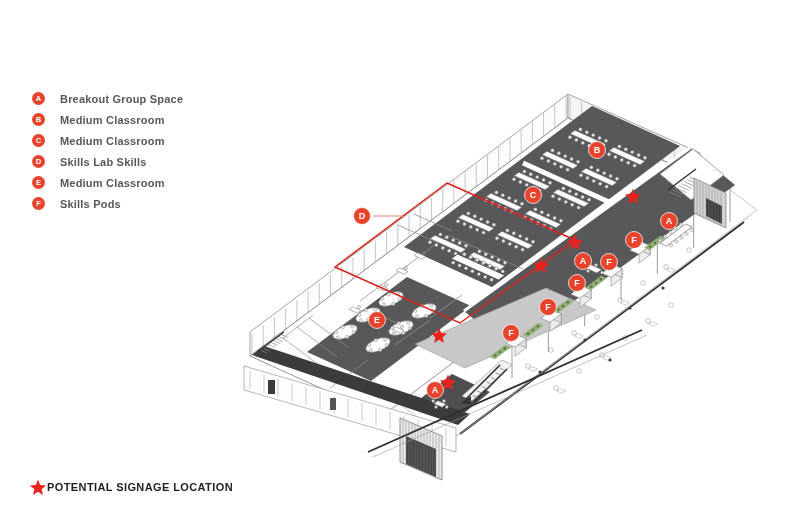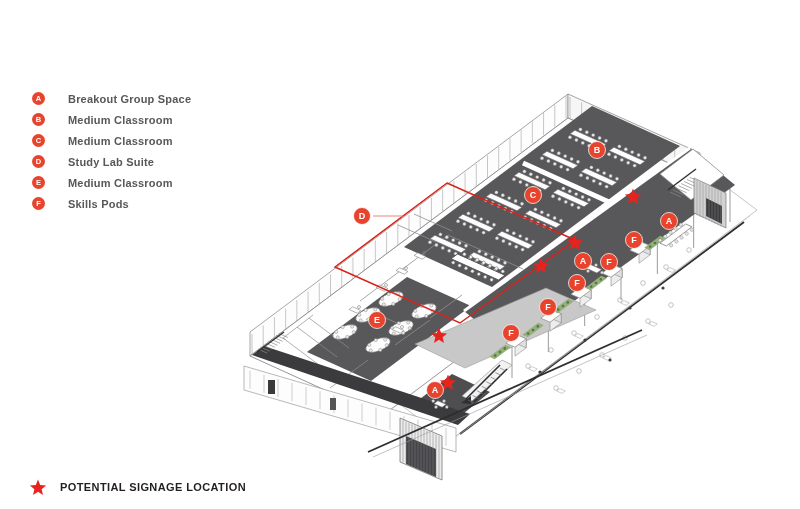--- a/index.html
+++ b/index.html
@@ -3,23 +3,23 @@
 <meta charset="utf-8">
 <style>
   html,body{margin:0;padding:0;background:#fff;}
   .stage{position:relative;width:800px;height:509px;background:#ffffff;overflow:hidden;
          font-family:"Liberation Sans",sans-serif;}
   .stage svg.plan{position:absolute;left:0;top:0;}
   .legend{position:absolute;left:32px;top:92px;}
   .legend .item{display:flex;align-items:center;margin-bottom:8px;height:13px;}
   .legend .dot{width:13px;height:13px;border-radius:50%;color:#fff;font-size:7.5px;font-weight:bold;
                display:flex;align-items:center;justify-content:center;flex:0 0 13px;}
-  .legend .lbl{margin-left:23px;font-size:11px;font-weight:bold;color:#58585a;letter-spacing:.2px;white-space:nowrap;}
+  .legend .lbl{margin-left:15px;font-size:11px;font-weight:bold;color:#58585a;letter-spacing:.2px;white-space:nowrap;}
   .signage{position:absolute;left:29px;top:478px;display:flex;align-items:center;}
-  .signage .lbl{margin-left:13px;font-size:11px;font-weight:bold;color:#231f20;letter-spacing:.4px;white-space:nowrap;}
+  .signage .lbl{font-size:11px;font-weight:bold;color:#231f20;letter-spacing:.4px;white-space:nowrap;}
   .signage svg{display:block;}
 </style>
 </head>
 <body>
 
 <div class="stage">
 
   <svg class="plan" width="800" height="509" viewBox="0 0 800 509">
 
     <g>
@@ -575,21 +575,21 @@
       <div class="item">
         <span class="dot" style="background: rgb(232, 67, 44);">B</span>
         <span class="lbl">Medium Classroom</span>
       </div>
       <div class="item">
         <span class="dot" style="background: rgb(232, 67, 44);">C</span>
         <span class="lbl">Medium Classroom</span>
       </div>
       <div class="item">
         <span class="dot" style="background: rgb(232, 67, 44);">D</span>
-        <span class="lbl">Study Lab Suite</span>
+        <span class="lbl">Skills Lab Skills</span>
       </div>
       <div class="item">
         <span class="dot" style="background: rgb(232, 67, 44);">E</span>
         <span class="lbl">Medium Classroom</span>
       </div>
       <div class="item">
         <span class="dot" style="background: rgb(232, 67, 44);">F</span>
         <span class="lbl">Skills Pods</span>
       </div>
     </div>

